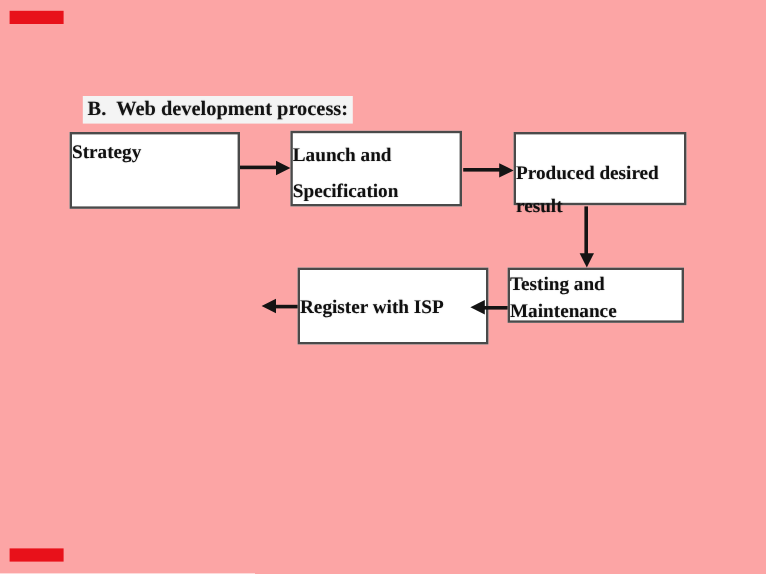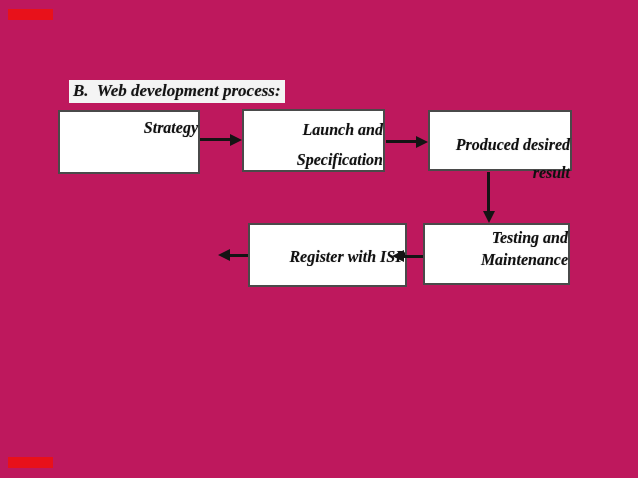--- a/index.html
+++ b/index.html
@@ -1,23 +1,22 @@
 <!DOCTYPE html>
 <html><head>
 <meta charset="utf-8">
 <style>
   html, body { margin: 0; padding: 0; background: #ffffff; }
   .stage {
     position: relative;
     width: 638px;
     height: 478px;
-    background: #be185d;
+    background: #fca5a5;
     overflow: hidden;
     font-family: "Liberation Serif", "DejaVu Serif", serif;
-    font-style: italic;
   }
 
   
   .red-mark {
     position: absolute;
     width: 45px;
     height: 11px;
     background: #e8111a;
   }
   .red-mark.top { left: 8px; top: 9px; }
@@ -38,39 +37,39 @@
   }
 
   
   .node {
     position: absolute;
     box-sizing: border-box;
     background: #ffffff;
     border: 2px solid #4a4a4a;
     display: flex;
     flex-direction: column;
-    align-items: flex-end;
+    align-items: flex-start;
     text-align: center;
     font-weight: 700;
     font-size: 16px;
     color: #101010;
     text-shadow: 0 0 1px rgba(45,45,45,0.4);
   }
   .node .line { display: block; }
 
   .n-strategy { left: 58px;  top: 110px; width: 142px; height: 64px; padding-top: 6px; }
   .n-strategy .line { line-height: 20px; }
 
   .n-design   { left: 242px; top: 109px; width: 143px; height: 63px; padding-top: 4px; }
   .n-design .line { line-height: 30px; }
 
   .n-produced { left: 428px; top: 110px; width: 144px; height: 61px; padding-top: 19px; }
   .n-produced .line { line-height: 28px; }
 
-  .n-testing  { left: 423px; top: 223px; width: 147px; height: 62px; padding-top: 2px; }
+  .n-testing  { left: 423px; top: 223px; width: 147px; height: 46px; padding-top: 2px; }
   .n-testing .line { line-height: 22px; }
 
   .n-register { left: 248px; top: 223px; width: 159px; height: 64px; padding-top: 22px; }
   .n-register .line { line-height: 20px; }
 
   .n-launch   { left: 73px;  top: 223px; width: 145px; height: 64px; padding-top: 31px; }
   .n-launch .line { line-height: 20px; }
 
   
   .shaft { position: absolute; background: #141414; }

